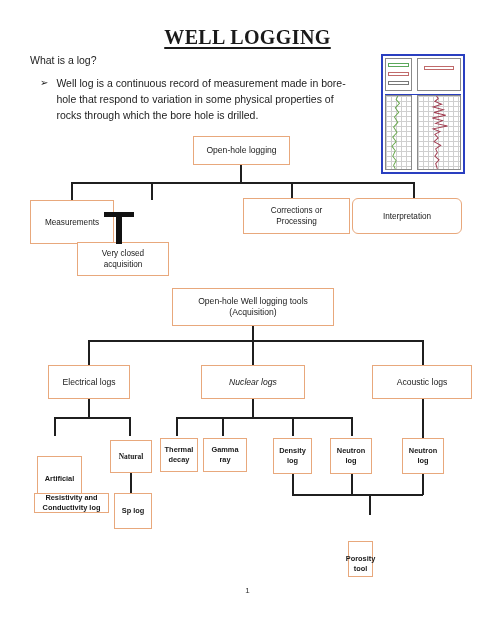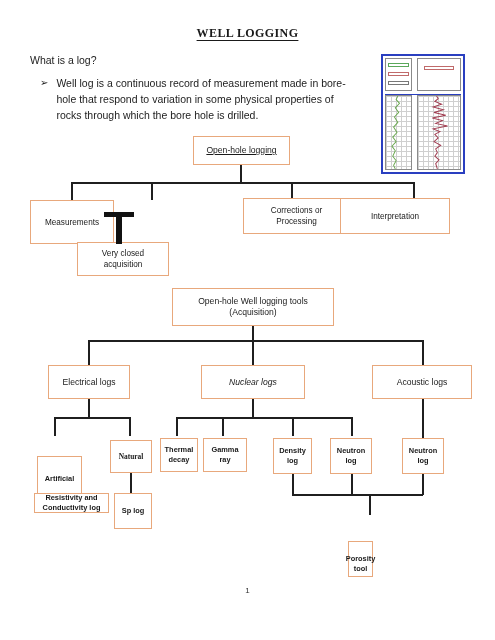--- a/index.html
+++ b/index.html
@@ -19,21 +19,21 @@
   }
 
   
   #doc-title {
     position: absolute;
     left: 0; top: 26px;
     width: 495px;
     text-align: center;
     font-family: "Liberation Serif", serif;
     font-weight: bold;
-    font-size: 12px;
+    font-size: 20px;
     letter-spacing: 0.4px;
     text-decoration: underline;
     text-underline-offset: 3px;
   }
   #question {
     position: absolute;
     left: 30px; top: 54px;
     font-size: 10.5px;
     color: #1c1c1c;
   }
@@ -174,21 +174,21 @@
         <div class="tgap"></div>
         <div class="track right">
           <svg class="curve" viewBox="0 0 50 80" preserveAspectRatio="none">
             <polyline points="22,0 24,3 20,6 28,9 18,12 30,15 19,18 33,21 17,24 29,27 21,30 35,33 18,36 26,39 20,42 24,46 19,50 27,54 21,58 23,62 20,66 25,70 21,74 23,80" fill="none" stroke="#a03c50" stroke-width="1.1"></polyline>
           </svg>
         </div>
       </div>
     </div>
   </div>
 
-  <div class="node big" style="left:193px; top:136px; width:97px; height:29px;text-decoration:underline;">
+  <div class="node big" style="left:193px; top:136px; width:97px; height:29px;">
     <span>Open-hole logging</span>
   </div>
 
   <div class="line v" style="left:240px; top:165px; height:18px;"></div>
 
   <div class="line h" style="left:71px; top:182px; width:343px;"></div>
 
   <div class="line v" style="left:71px; top:182px; height:18px;"></div>
   <div class="line v" style="left:151px; top:182px; height:18px;"></div>
   <div class="line v" style="left:291px; top:182px; height:18px;"></div>
@@ -199,21 +199,21 @@
   </div>
 
 
   <div class="node" style="left:243px; top:198px; width:107px; height:36px;">
     <span>
       <span>Corrections or</span><br>
       <span>Processing</span>
     </span>
   </div>
 
-  <div class="node" style="left:340px; top:198px; width:110px; height:36px;">
+  <div class="node" style="left:352px; top:198px; width:110px; height:36px;border-radius:6px;">
     <span>Interpretation</span>
   </div>
 
   <div class="tconn" style="left:104px; top:212px; width:30px; height:32px;">
     <div class="tbar" style="left:0; top:0; width:30px; height:5px;"></div>
     <div class="tbar" style="left:12px; top:0; width:5.5px; height:32px;"></div>
   </div>
 
   <div class="node" style="left:77px; top:242px; width:92px; height:34px;">
     <span>

